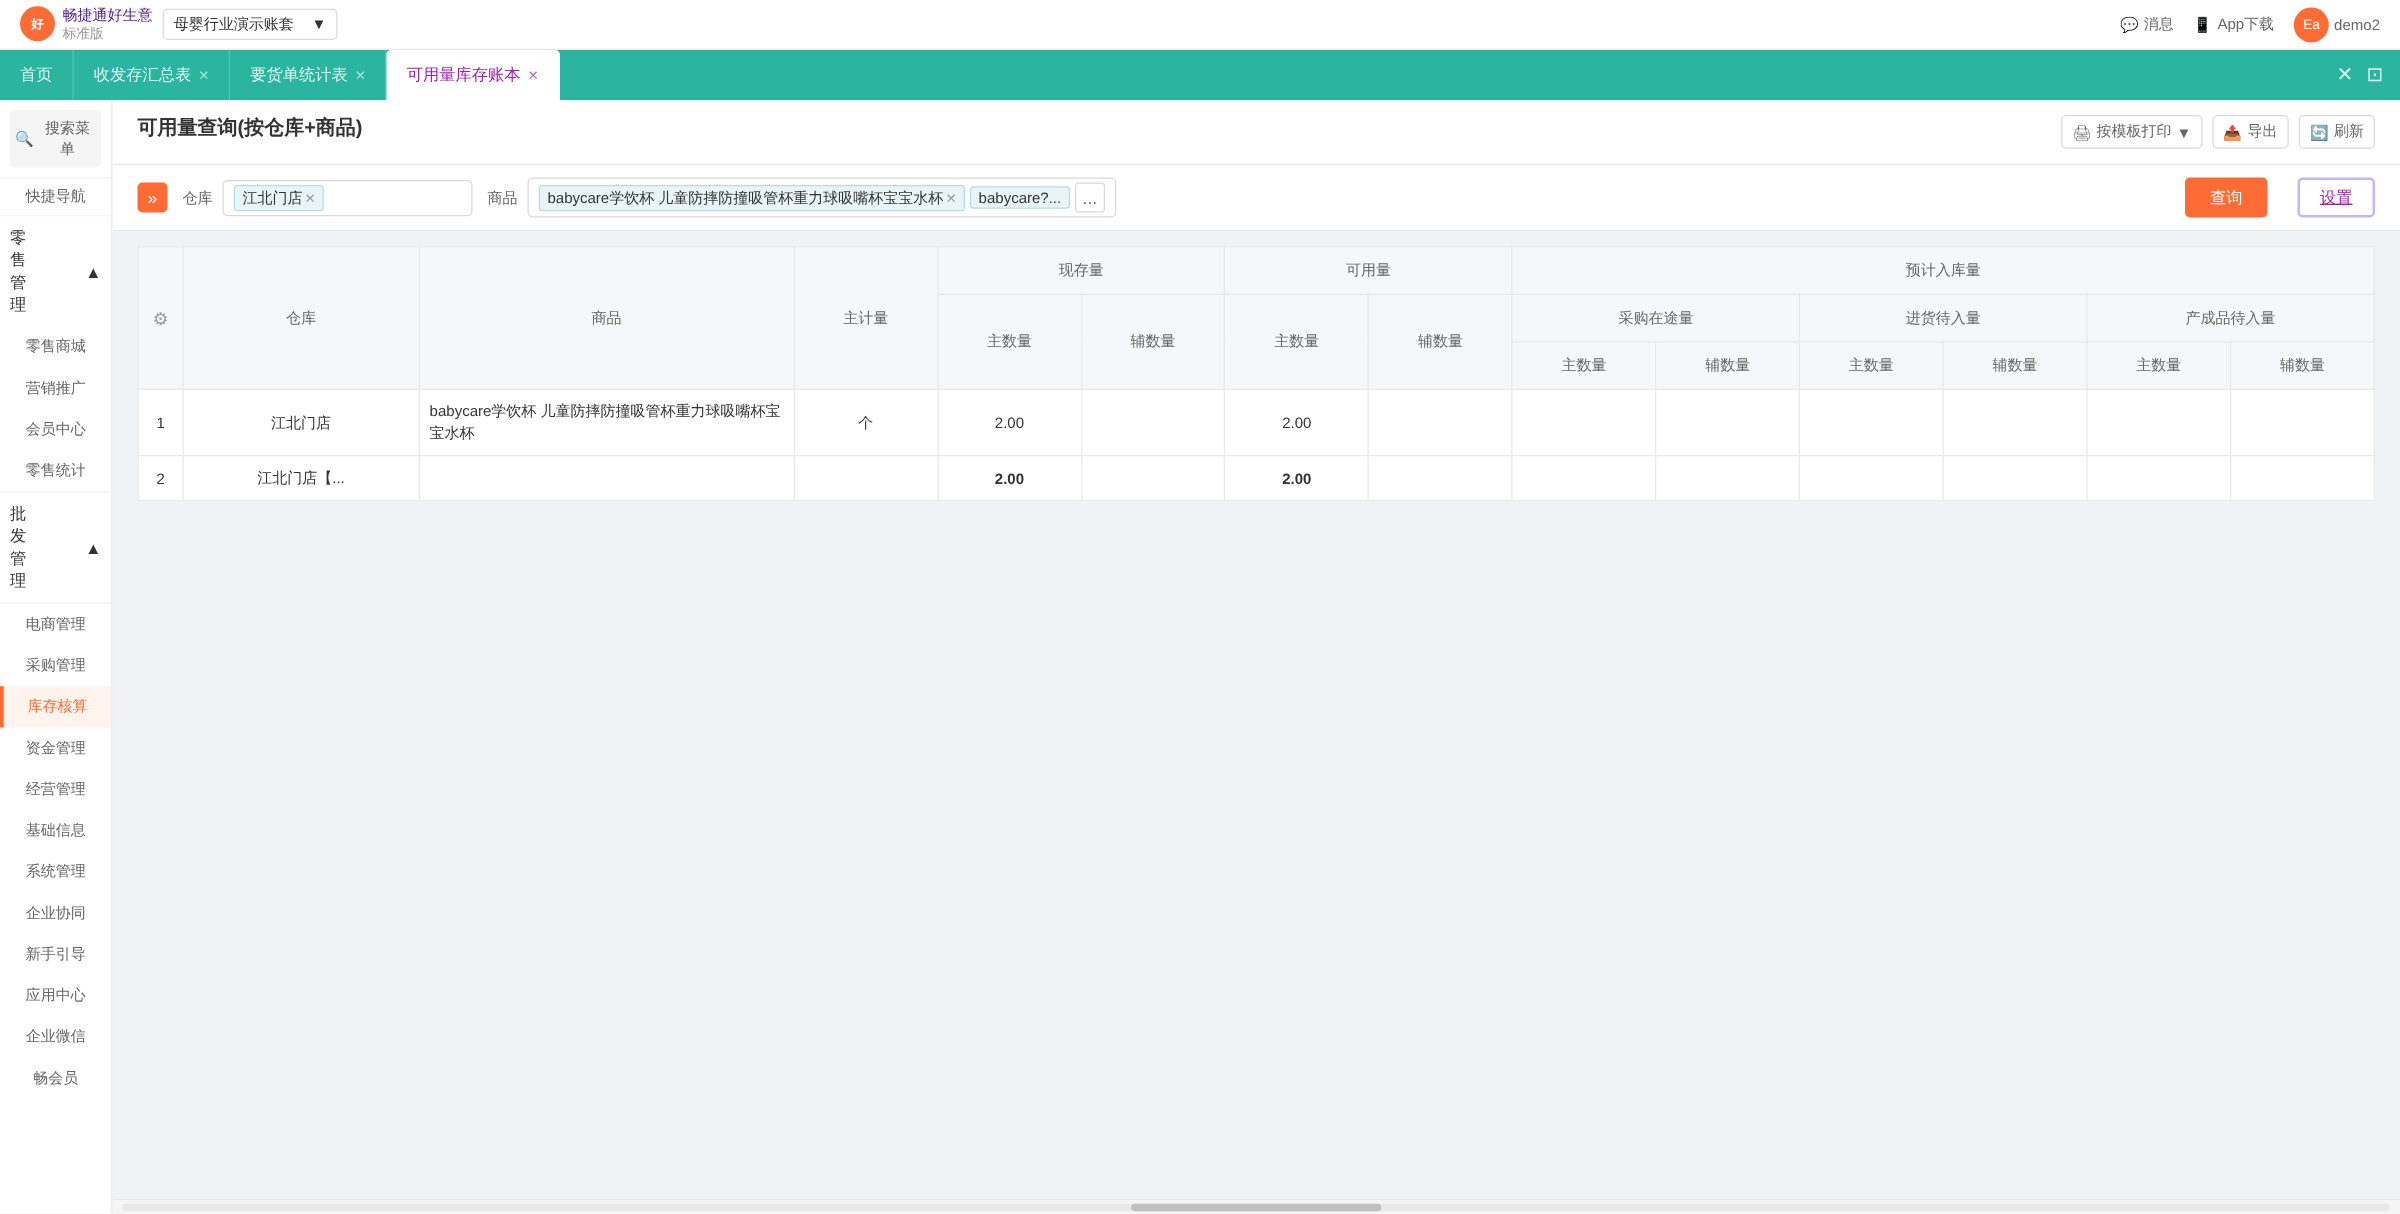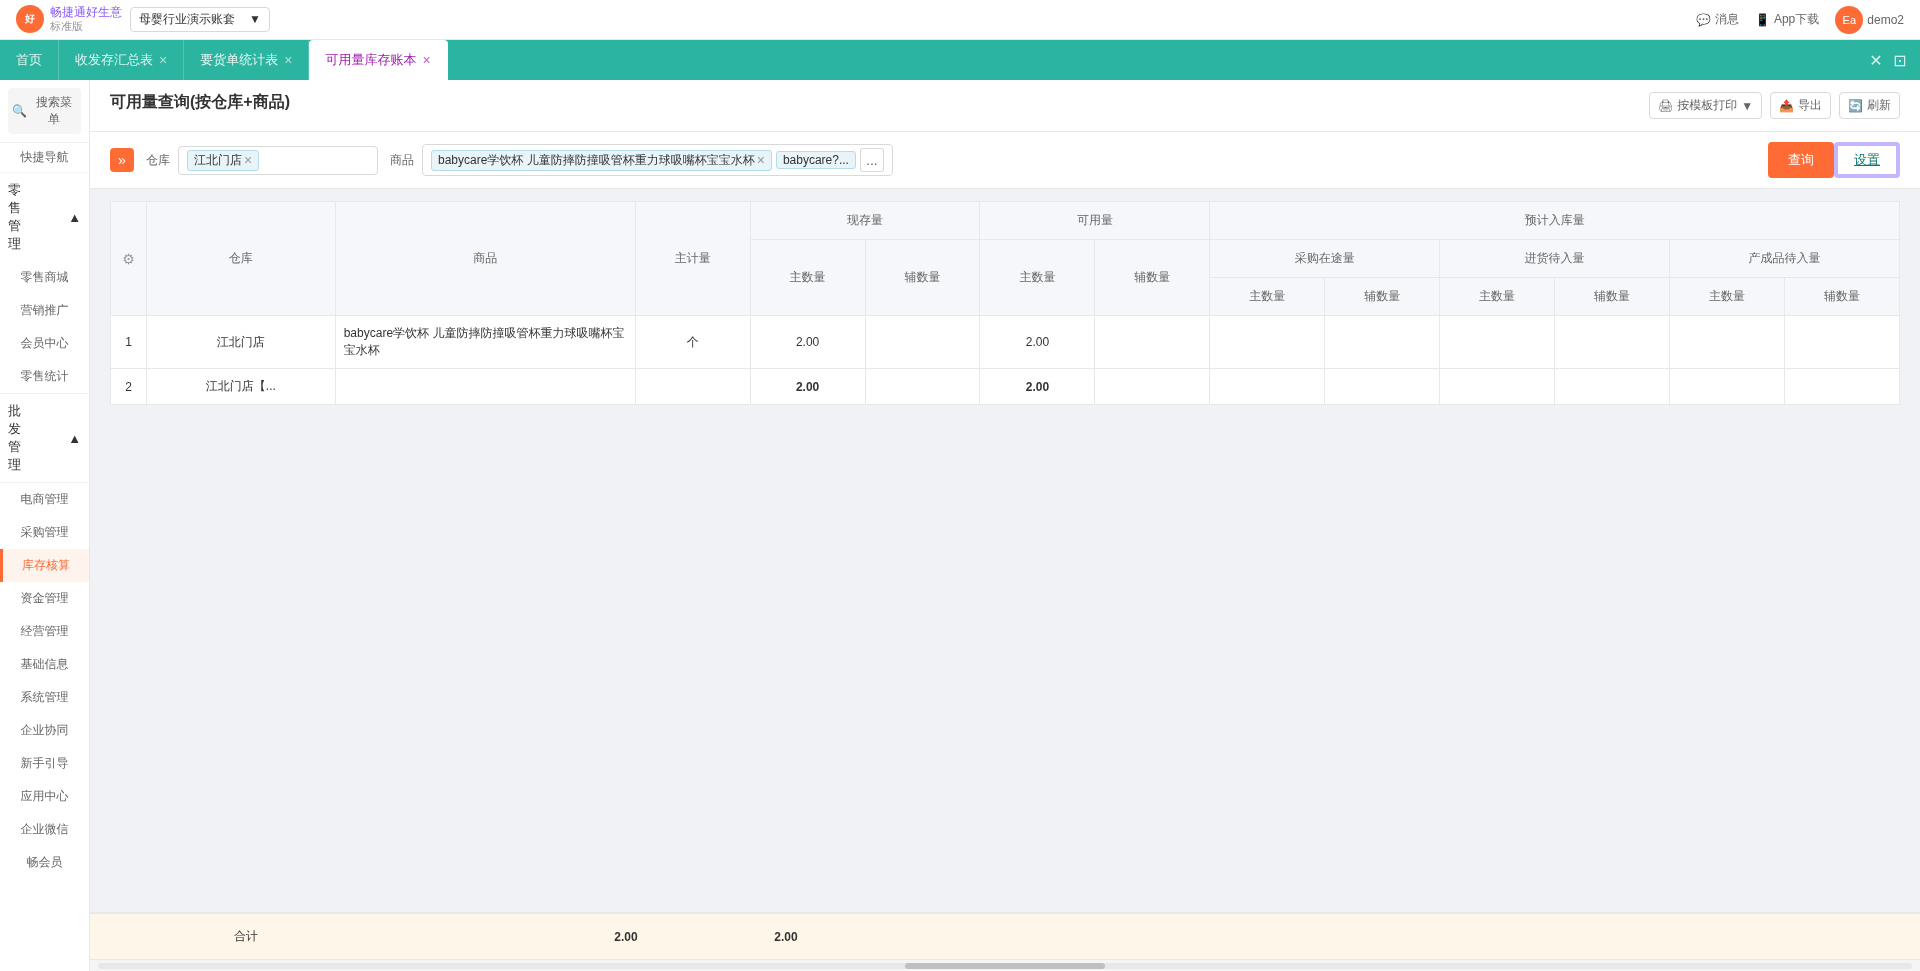--- a/index.html
+++ b/index.html
@@ -3,21 +3,21 @@
   <meta charset="utf-8">
   <style>
     * { margin: 0; padding: 0; box-sizing: border-box; }
     body { font-family: 'Microsoft YaHei', Arial, sans-serif; font-size: 13px; background: #f5f5f5; color: #333; width: 1920px; height: 971px; overflow: hidden; display: flex; flex-direction: column; }
 
     
     .top-bar { height: 40px; background: #fff; display: flex; align-items: center; justify-content: space-between; padding: 0 16px; border-bottom: 1px solid #e8e8e8; flex-shrink: 0; }
     .top-bar-left { display: flex; align-items: center; gap: 8px; }
     .logo-area { display: flex; align-items: center; gap: 6px; }
     .logo-icon { width: 28px; height: 28px; background: #ff6b35; border-radius: 50%; display: flex; align-items: center; justify-content: center; color: white; font-size: 10px; font-weight: bold; }
-    .logo-text { font-size: 12px; color: #8b5cf6; line-height: 1.2; }
+    .logo-text { font-size: 12px; color: #4c1d95; line-height: 1.2; }
     .edition-badge { font-size: 11px; color: #999; }
     .industry-select { display: flex; align-items: center; gap: 4px; border: 1px solid #d9d9d9; border-radius: 4px; padding: 3px 8px; font-size: 12px; color: #333; background: #fff; cursor: pointer; min-width: 140px; justify-content: space-between; }
     .top-bar-right { display: flex; align-items: center; gap: 16px; }
     .top-right-item { display: flex; align-items: center; gap: 4px; font-size: 12px; color: #666; cursor: pointer; }
     .user-avatar { width: 28px; height: 28px; border-radius: 50%; background: #ff6b35; display: flex; align-items: center; justify-content: center; color: white; font-size: 11px; }
 
     
     .nav-tabs { height: 40px; background: #2bb5a0; display: flex; align-items: stretch; flex-shrink: 0; }
     .nav-tab { display: flex; align-items: center; padding: 0 16px; font-size: 13px; color: rgba(255,255,255,0.85); cursor: pointer; gap: 6px; border-right: 1px solid rgba(255,255,255,0.2); }
     .nav-tab.active { background: #fff; color: #a21caf; border-radius: 4px 4px 0 0; }
@@ -52,23 +52,23 @@
 
     
     .filter-bar { background: #fff; padding: 10px 20px; display: flex; align-items: center; gap: 12px; border-bottom: 1px solid #e8e8e8; }
     .filter-expand-btn { width: 24px; height: 24px; background: #ff6b35; color: white; border: none; border-radius: 4px; cursor: pointer; display: flex; align-items: center; justify-content: center; font-size: 14px; }
     .filter-group { display: flex; align-items: center; gap: 8px; }
     .filter-label { font-size: 12px; color: #666; white-space: nowrap; }
     .filter-tag-container { display: flex; align-items: center; gap: 4px; flex-wrap: wrap; min-width: 200px; border: 1px solid #d9d9d9; border-radius: 4px; padding: 3px 8px; background: #fff; }
     .filter-tag { display: flex; align-items: center; gap: 2px; background: #e8f4f8; border: 1px solid #b3dde8; border-radius: 3px; padding: 1px 6px; font-size: 12px; color: #333; }
     .filter-tag .remove { color: #999; cursor: pointer; font-size: 14px; line-height: 1; }
     .filter-more-btn { width: 24px; height: 24px; border: 1px solid #d9d9d9; border-radius: 3px; display: flex; align-items: center; justify-content: center; cursor: pointer; color: #666; font-size: 14px; background: #fff; }
-    .filter-actions { margin-left: auto; display: flex; gap: 0; }
+    .filter-actions { margin-left: auto; display: flex; gap: 24px; }
     .btn-query { background: #ff6b35; color: white; border: none; border-radius: 4px; padding: 6px 20px; font-size: 13px; cursor: pointer; }
-    .btn-settings { background: #fff; color: #0f766e; border: 4px solid #c4b5fd; border-radius: 4px; padding: 5px 16px; font-size: 13px; cursor: pointer; text-decoration: underline; }
+    .btn-settings { background: #fff; color: #a21caf; border: 2px solid #c4b5fd; border-radius: 4px; padding: 5px 16px; font-size: 13px; cursor: pointer; text-decoration: underline; }
 
     
     .table-area { flex: 1; overflow: auto; padding: 12px 20px; background: #f0f2f5; }
     .data-table { width: 100%; background: #fff; border-collapse: collapse; border: 1px solid #e8e8e8; }
     .data-table th { background: #f5f7fa; padding: 10px 8px; text-align: center; font-size: 12px; color: #666; border: 1px solid #e8e8e8; font-weight: 500; white-space: nowrap; }
     .data-table td { padding: 9px 8px; text-align: center; font-size: 12px; color: #333; border: 1px solid #e8e8e8; }
     .th-group { background: #f0f4f7; }
     .col-settings { width: 36px; }
     .settings-icon { color: #999; cursor: pointer; font-size: 14px; }
     .row-index { color: #999; }
@@ -303,42 +303,20 @@
             <td></td>
             <td></td>
             <td></td>
             <td></td>
             <td></td>
           </tr>
         </tbody>
       </table>
     </div>
 
-    <div class="table-footer">
-      <table class="summary-table">
-        <tbody>
-            <tr>
-          <td style="width:36px;"></td>
-          <td style="width:80px;"></td>
-          <td style="width:300px;" class="summary-label">合计</td>
-          <td style="width:60px;"></td>
-          <td style="width: 80px; font-weight: 600; text-align: center;">2.00</td>
-          <td style="width:80px;"></td>
-          <td style="width: 80px; font-weight: 600; text-align: center;">2.00</td>
-          <td></td>
-              <td></td>
-              <td></td>
-              <td></td>
-              <td></td>
-              <td></td>
-              <td></td>
-        </tr>
-      </tbody>
-        </table>
-    </div>
 
     <div class="bottom-scrollbar">
       <div class="scrollbar-track">
         <div class="scrollbar-thumb"></div>
       </div>
     </div>
 
   </div>
 </div>
 

